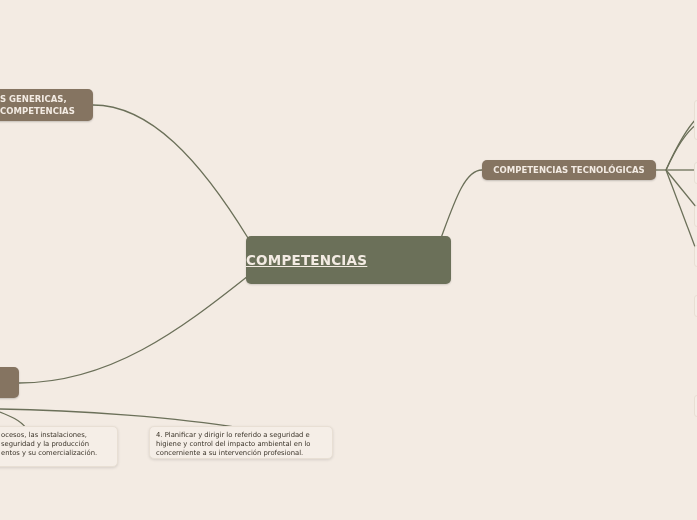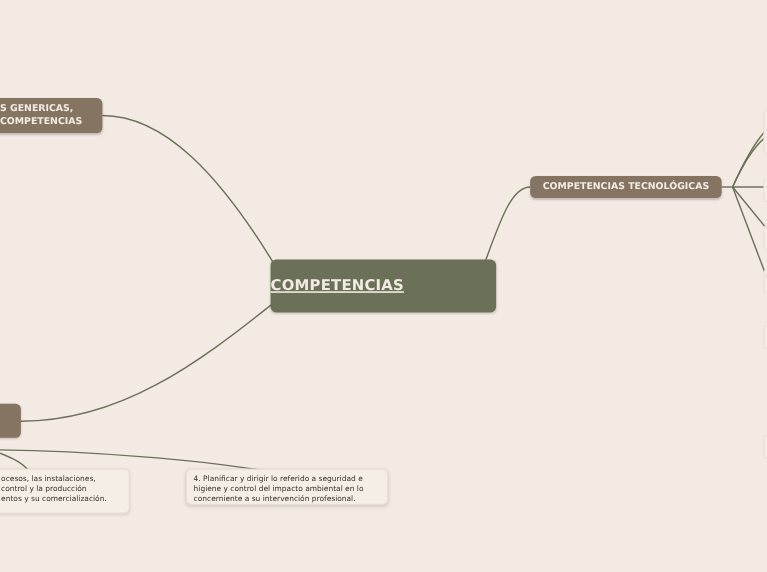--- a/index.html
+++ b/index.html
@@ -31,21 +31,21 @@
     left:-40px; top:89px; width:133px; height:32px;
     padding:4px 0 0 40px; line-height:12px;
   }
   .b-bottom { left:-20px; top:367px; width:39px; height:31px; }
   .leaf {
     background:#f5eee7; color:#3a3328; font-size:6.8px; line-height:9.2px;
     border:1px solid #e8dfd4; box-shadow:0 1px 3px rgba(0,0,0,0.12);
     padding:4px 6px; border-radius:5px;
   }
   .leaf-1 { left:-40px; top:426px; width:158px; height:41px; padding-left:40px; }
-  .leaf-4 { left:149px; top:426px; width:184px; height:33px;margin-left:20px; }
+  .leaf-4 { left:149px; top:426px; width:184px; height:33px; }
   .edge-node {
     position:absolute; left:694px; width:10px; background:#f5eee7;
     border:1px solid #e8dfd4; border-radius:3px;
   }
 </style>
 </head>
 <body>
 
 <svg class="links" viewBox="0 0 697 520">
   <g fill="none" stroke="#6b7059" stroke-width="1.3">
@@ -73,21 +73,21 @@
 
 <div class="node branch b-social">
   <div>S GENERICAS,</div>
   <div>COMPETENCIAS</div>
 </div>
 
 <div class="node branch b-bottom"></div>
 
 <div class="node leaf leaf-1">
   <div>ocesos, las instalaciones,</div>
-  <div>control y la producción</div>
+  <div>seguridad y la producción</div>
   <div>entos y su comercialización.</div>
 </div>
 
 <div class="node leaf leaf-4">
   <div>4. Planificar y dirigir lo referido a seguridad e higiene y control del impacto ambiental en lo concerniente a su intervención profesional.</div>
 </div>
 
 <div class="edge-node" style="top:100px;height:38px;"></div>
 <div class="edge-node" style="top:162px;height:20px;"></div>
 <div class="edge-node" style="top:205px;height:20px;"></div>

